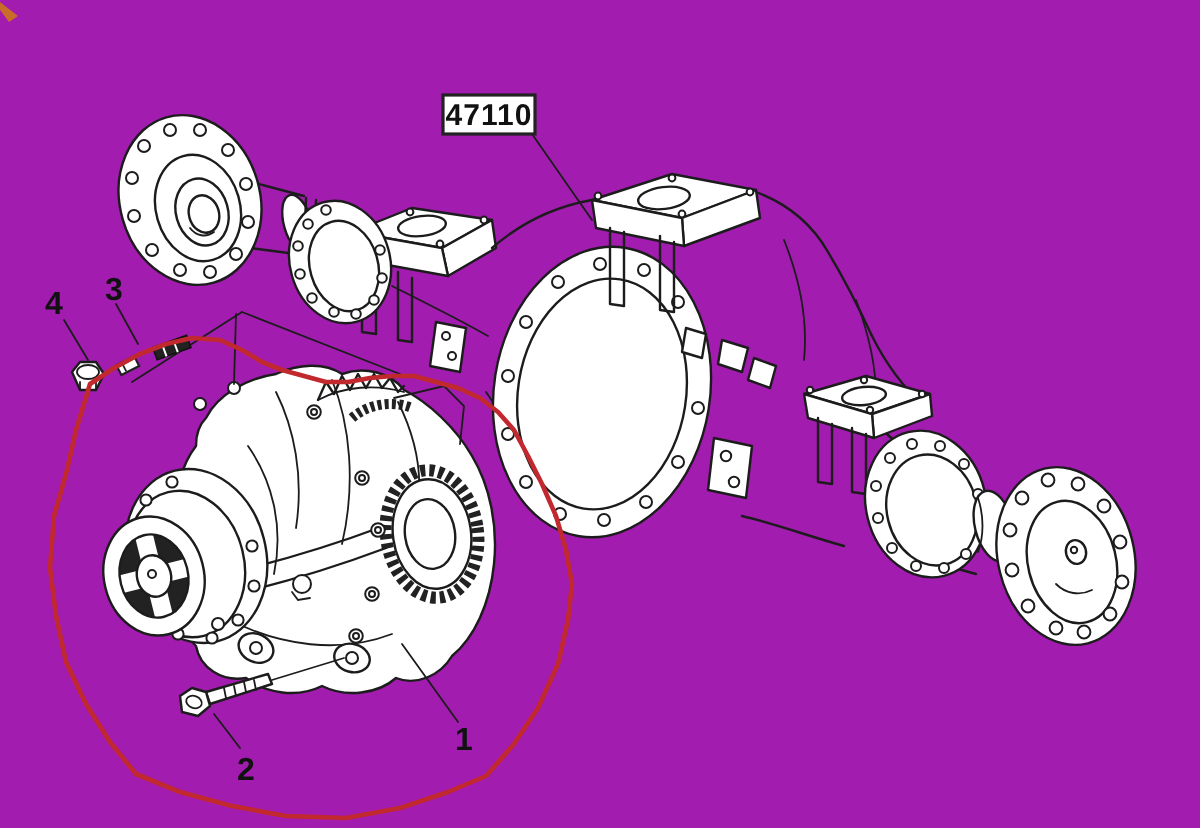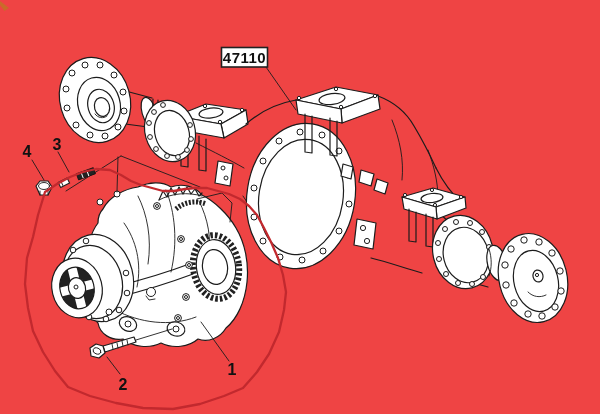--- a/index.html
+++ b/index.html
@@ -1,16 +1,16 @@
 <!DOCTYPE html>
 <html><head>
 <meta charset="utf-8">
 <style>
   html,body{margin:0;padding:0;background:#fff;}
-  .stage{position:relative;width:600px;height:414px;background:#ef4444;overflow:hidden;
+  .stage{position:relative;width:600px;height:414px;background:#a21caf;overflow:hidden;
          font-family:"Liberation Sans", sans-serif;}
   .stage svg{position:absolute;left:0;top:0;}
   .ln{fill:none;stroke:#1c1c1c;stroke-width:1.2;stroke-linecap:round;stroke-linejoin:round;}
   .lnf{fill:#ffffff;stroke:#1c1c1c;stroke-width:1.2;stroke-linejoin:round;}
   .thin{fill:none;stroke:#1c1c1c;stroke-width:0.9;stroke-linecap:round;}
   .hole{fill:#ffffff;stroke:#1c1c1c;stroke-width:1;}
   .callout{font:bold 16px "Liberation Sans", sans-serif;fill:#111;}
   .pn{font:bold 15px "Liberation Sans", sans-serif;fill:#111;letter-spacing:.5px;}
 </style>
 </head>

